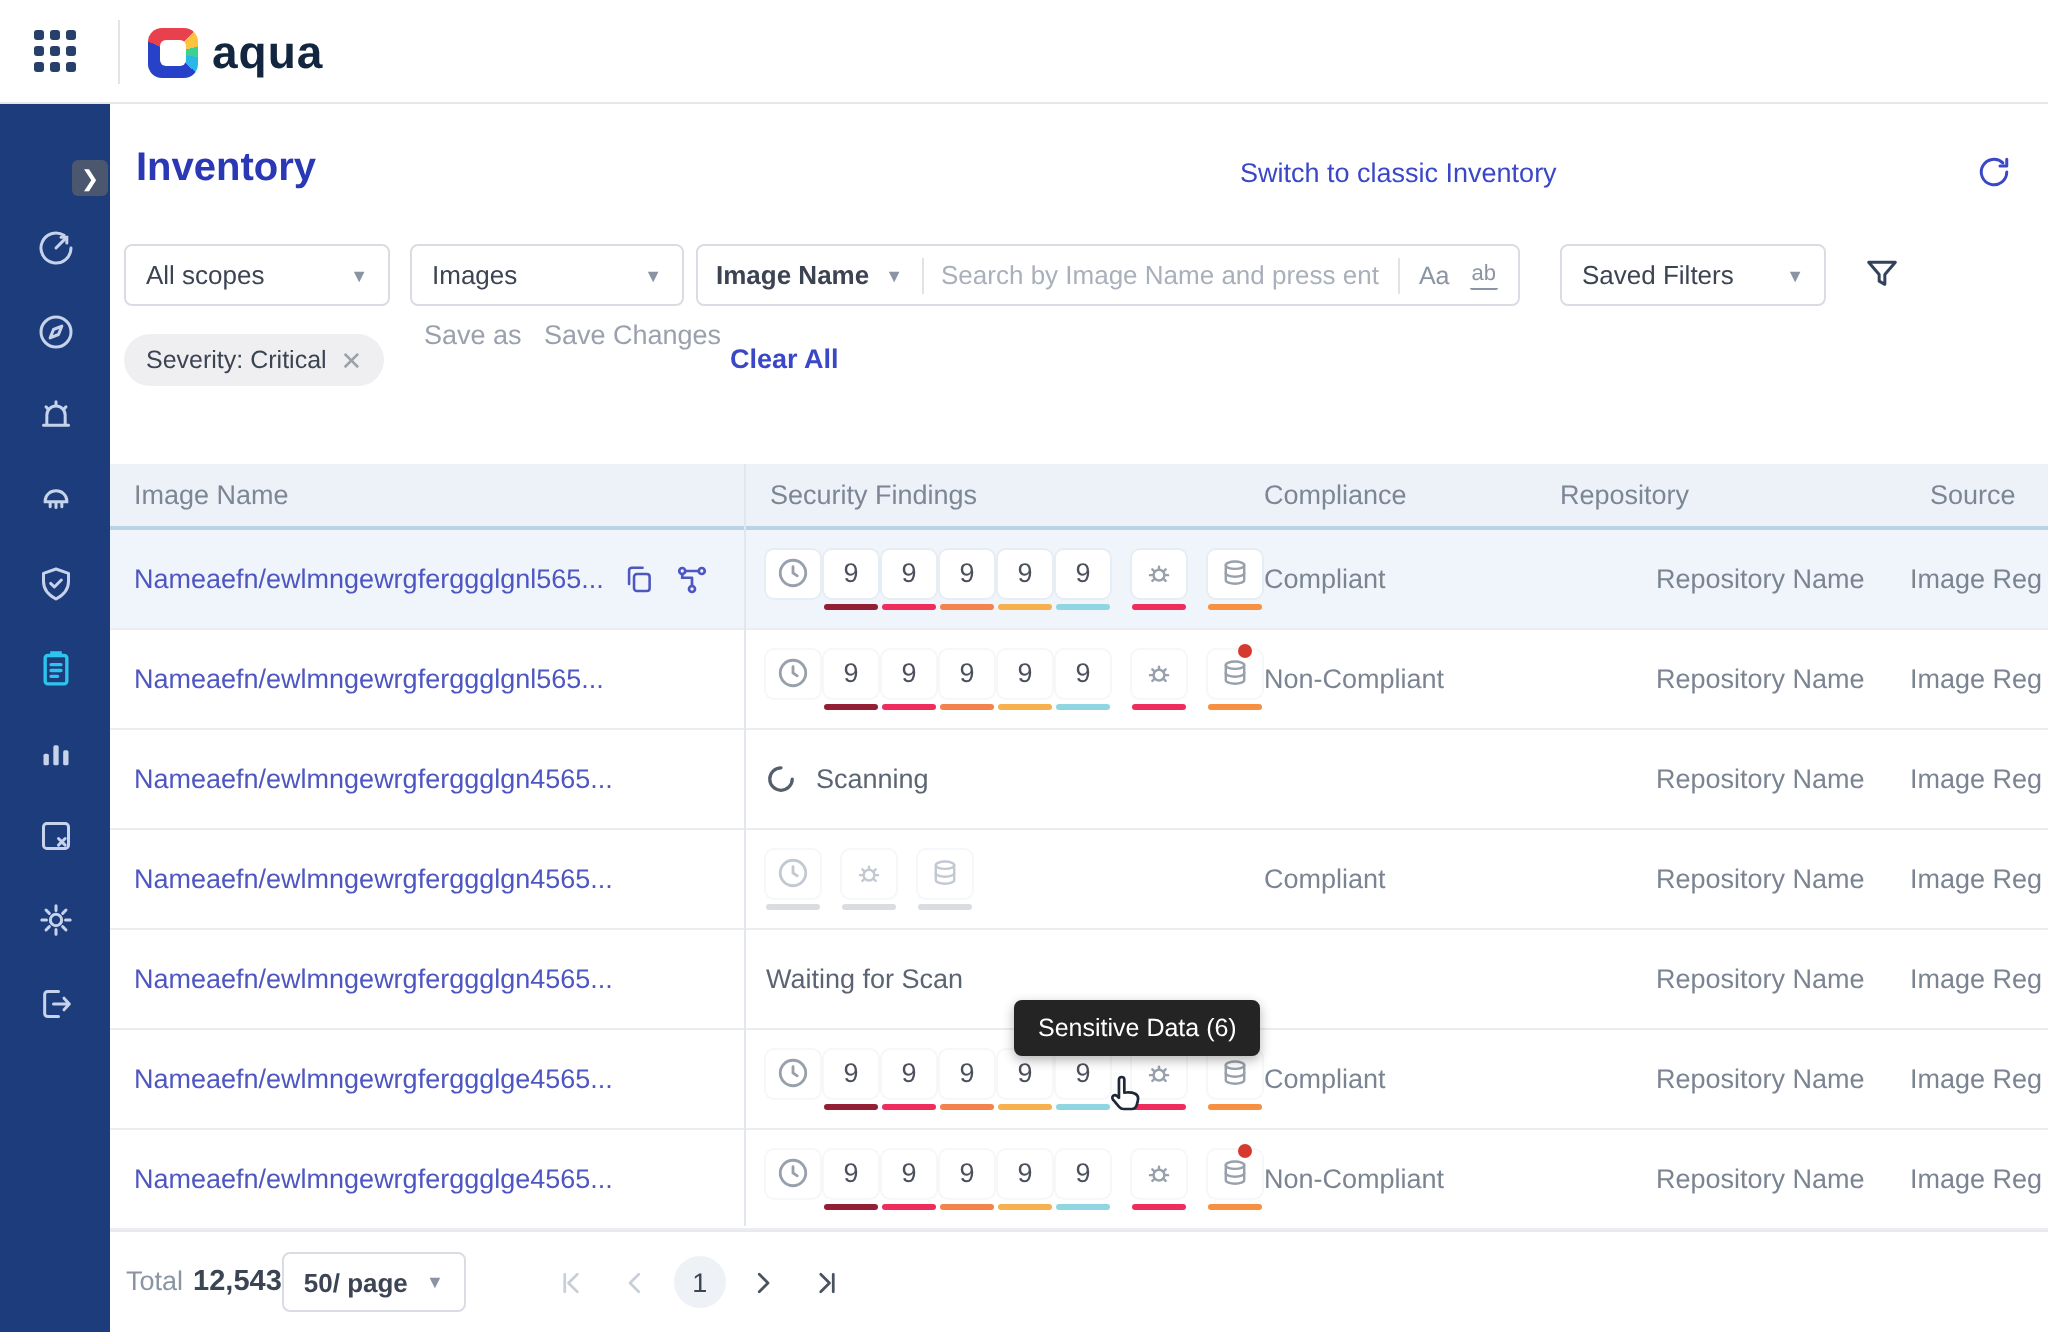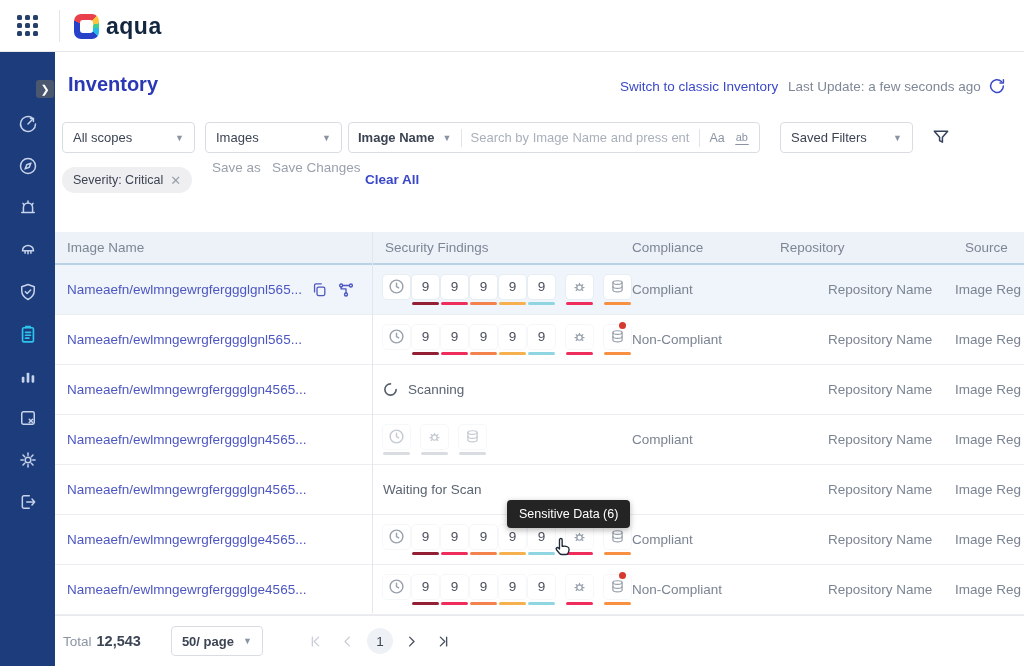--- a/index.html
+++ b/index.html
@@ -94,21 +94,21 @@
   .tooltip { position:absolute; left:507px; top:500px; height:28px; background:#242424; color:#fff;
              border-radius:4px; padding:0 12px; font-size:12.5px; line-height:28px; z-index:9;
              box-shadow:0 2px 6px rgba(0,0,0,.3); white-space:nowrap; }
   .cursor { position:absolute; left:552px; top:536px; width:23px; height:23px; z-index:10; }
 
   
   .footer { position:absolute; left:55px; right:0; bottom:0; height:51px; background:#fff;
             border-top:1px solid #e8eaed; display:flex; align-items:center; }
   .total { margin-left:8px; font-size:13.5px; color:#8a94a3; }
   .total b { color:#3c4554; font-size:14.5px; margin-left:5px; }
-  .pagesize { margin-left:30px; height:30px; min-width:92px; border:1px solid #d9dde3; border-radius:4px;
+  .pagesize { height:30px; min-width:92px; border:1px solid #d9dde3; border-radius:4px;
               display:flex; align-items:center; justify-content:space-between; padding:0 10px;
               font-size:13px; font-weight:bold; color:#3c4554; cursor:pointer; }
   .pager { display:flex; align-items:center; gap:6px; margin-left:40px; }
   .pg { width:26px; height:26px; display:flex; align-items:center; justify-content:center; cursor:pointer; color:#4a5260; }
   .pg svg { width:15px; height:15px; }
   .pg.dis { color:#c9cfd8; cursor:default; }
   .pg.cur { background:#eef1f6; border-radius:50%; font-size:13.5px; color:#3c4554; }
 </style>
 </head>
 <body>
@@ -177,21 +177,20 @@
           </svg></span></div>
     <div class="sb-item"><span><svg viewBox="0 0 24 24" fill="none" stroke="currentColor" stroke-width="1.8" stroke-linecap="round" stroke-linejoin="round">
             <path d="M13.5 4.5H7a1.8 1.8 0 0 0-1.8 1.8v11.4A1.8 1.8 0 0 0 7 19.5h6.5"></path>
             <path d="M10.5 12H20M16.8 8.5l3.2 3.5-3.2 3.5"></path>
           </svg></span></div>
   </div>
   <div class="collapse-btn">❯</div>
 
   <div class="title">Inventory</div>
   <div class="switch-link">Switch to classic Inventory</div>
-  <div class="last-update">Last Update: a few seconds ago</div>
   <div class="refresh-btn"><svg viewBox="0 0 24 24" fill="none" stroke="currentColor" stroke-width="2" stroke-linecap="round" stroke-linejoin="round">
         <path d="M20.5 12a8.5 8.5 0 1 1-2.6-6.1"></path>
         <path d="M20.5 3.5V8H16"></path>
       </svg></div>
 
   <div class="dd" style="left:62px; width:133px;">
     <span>All scopes</span>
     <span class="caret">▼</span>
   </div>
   <div class="dd" style="left:205px; width:137px;">

